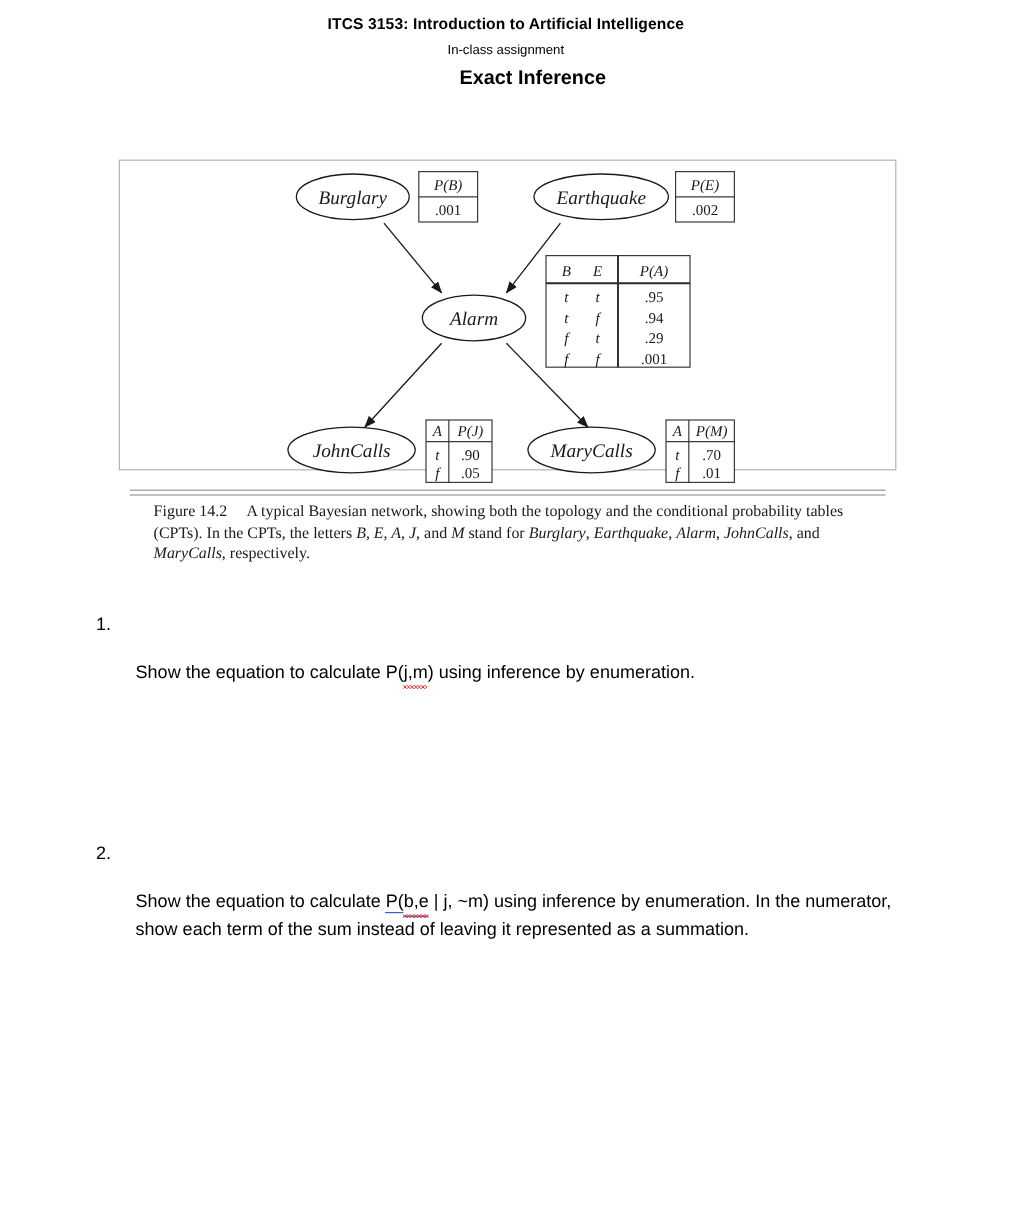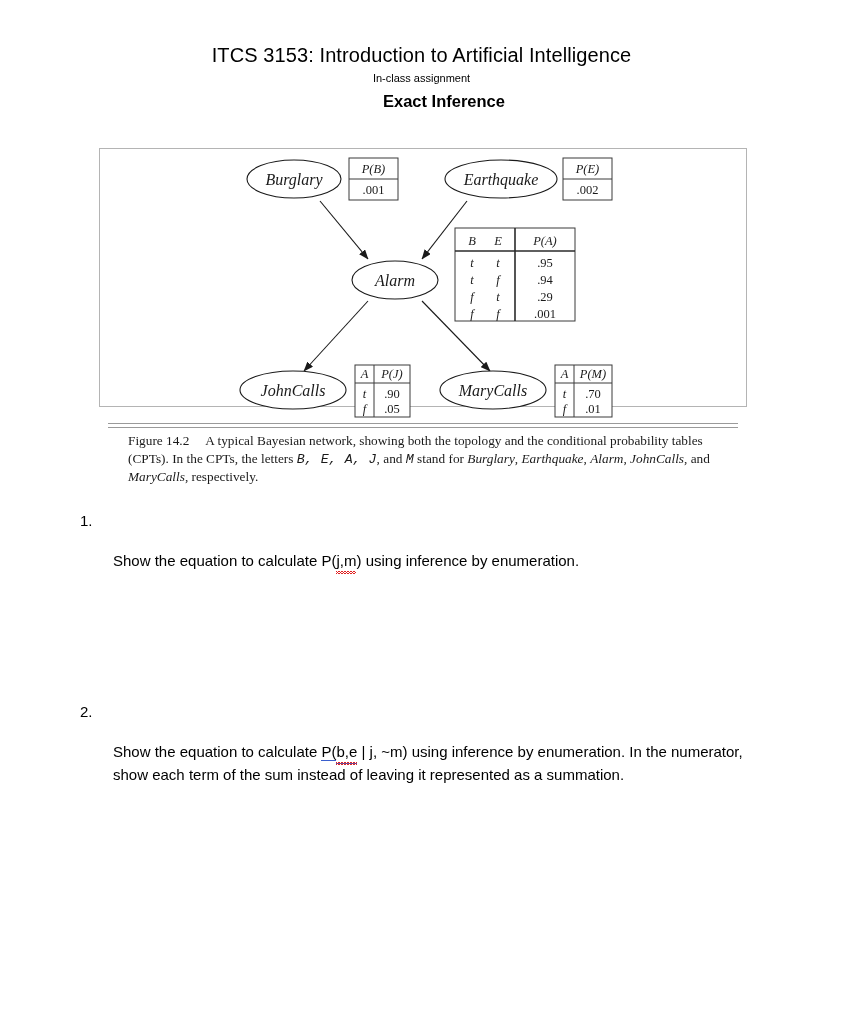--- a/index.html
+++ b/index.html
@@ -19,25 +19,24 @@
 
   
   .doc-header {
     position: absolute;
     left: 0;
     top: 8px;
     width: 843px;
     text-align: center;
   }
   .title-line-1 {
-    font-size: 20px;
+    font-size: 13px;
     line-height: 23px;
-    font-weight: 400;
+    font-weight: 700;
     letter-spacing: 0.1px;
-    margin-top: 36px;
   }
   .title-line-2 {
     font-size: 11px;
     line-height: 23px;
     font-weight: 400;
   }
   .title-line-3 {
     font-size: 16.5px;
     line-height: 23px;
     font-weight: 700;
@@ -47,21 +46,20 @@
   
   .figure-box {
     position: absolute;
     left: 99px;
     top: 133px;
     width: 648px;
     height: 259px;
     border: 1px solid #b4b4b4;
     box-sizing: border-box;
     background: #ffffff;
-    margin-top: 15px;
   }
   .figure-diagram {
     position: absolute;
     left: 0;
     top: 0;
     width: 646px;
     height: 274px;
   }
   .figure-rule {
     position: absolute;
@@ -84,21 +82,21 @@
     color: #1a1a1a;
   }
   .figure-caption .fig-label {
     font-weight: 400;
   }
   .figure-caption .gap {
     display: inline-block;
     width: 16px;
   }
   .figure-caption .mathvar {
-    font-family: Liberation Mono, monospace;
+    font-family: Liberation Serif, serif;
     font-style: italic;
   }
   .figure-caption .nodename {
     font-family: "Liberation Serif", serif;
     font-style: italic;
   }
 
   
   svg text {
     font-family: "Liberation Serif", serif;

